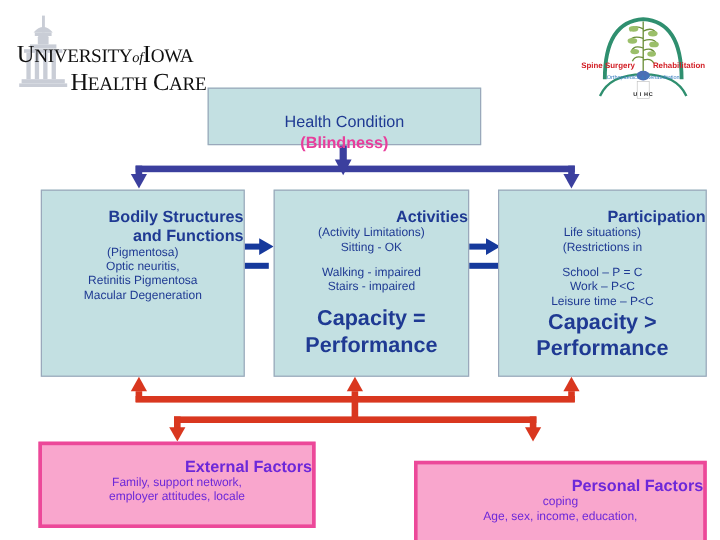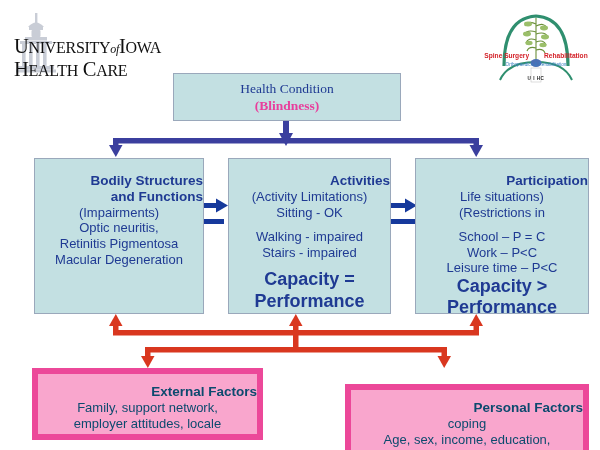--- a/index.html
+++ b/index.html
@@ -39,20 +39,21 @@
   #uihc-logo .wm-line1 {
     font-size: 20.5px;
     letter-spacing: -0.3px;
     white-space: nowrap;
   }
   #uihc-logo .wm-line2 {
     font-size: 20.5px;
     letter-spacing: -0.3px;
     white-space: nowrap;
     margin-top: 2px;
+    text-align: right;
   }
   #uihc-logo .small-of {
     font-size: 12px;
     font-style: italic;
   }
   #uihc-logo .cap { font-size: 20.5px; }
   #uihc-logo .sc  { font-size: 16px; }
 
   
   #ssr-logo {
@@ -102,51 +103,50 @@
     box-sizing: border-box;
     text-align: center;
   }
   .box.blue {
     background: #c3e0e2;
     border: 1px solid #9aa8bb;
     color: #1f3a93;
   }
   .box.pink {
     background: #f9a6cd;
-    border: 6px solid #ec4899;
-    color: #0c4a6e;
+    border: 3px solid #ec4899;
+    color: #6d28d9;
   }
   .box .ttl {
     font-weight: bold;
     font-size: 13.5px;
     line-height: 1.18;
     text-align: right;
   }
   .box .sub {
-    font-size: 13px;
+    font-size: 10px;
     line-height: 1.2;
   }
   .box .bold-line {
     font-weight: bold;
     font-size: 18px;
     line-height: 1.2;
   }
   .box .spacer { height: 9px; }
 
   
   #box-health      { left: 173px; top: 73px;  width: 228px; height: 48px; }
   #box-bodily      { left: 34px;  top: 158px; width: 170px; height: 156px; }
   #box-activities  { left: 228px; top: 158px; width: 163px; height: 156px; }
   #box-participation { left: 415px; top: 158px; width: 174px; height: 156px; }
   #box-external    { left: 32px;  top: 368px; width: 231px; height: 72px; }
   #box-personal    { left: 345px; top: 384px; width: 244px; height: 72px; }
 
   #box-health .inner {
-    padding-top: 7px;
-    font-family: Liberation Serif, serif;
+    padding-top: 20px;
   }
   #box-bodily .inner,
   #box-activities .inner,
   #box-participation .inner {
     padding-top: 14px;
   }
   #box-external .inner,
   #box-personal .inner {
     padding-top: 10px;
   }
@@ -295,21 +295,21 @@
     <div class="inner">
       <div class="hc-title">Health Condition</div>
       <div class="blindness">(Blindness)</div>
     </div>
   </div>
 
   <div id="box-bodily" class="box blue">
     <div class="inner">
       <div class="ttl">Bodily Structures</div>
       <div class="ttl">and Functions</div>
-      <div class="sub">(Impairments)</div>
+      <div class="sub">(Pigmentosa)</div>
       <div class="sub">Optic neuritis,</div>
       <div class="sub">Retinitis Pigmentosa</div>
       <div class="sub">Macular Degeneration</div>
     </div>
   </div>
 
   <div id="box-activities" class="box blue">
     <div class="inner">
       <div class="ttl">Activities</div>
       <div class="sub">(Activity Limitations)</div>

